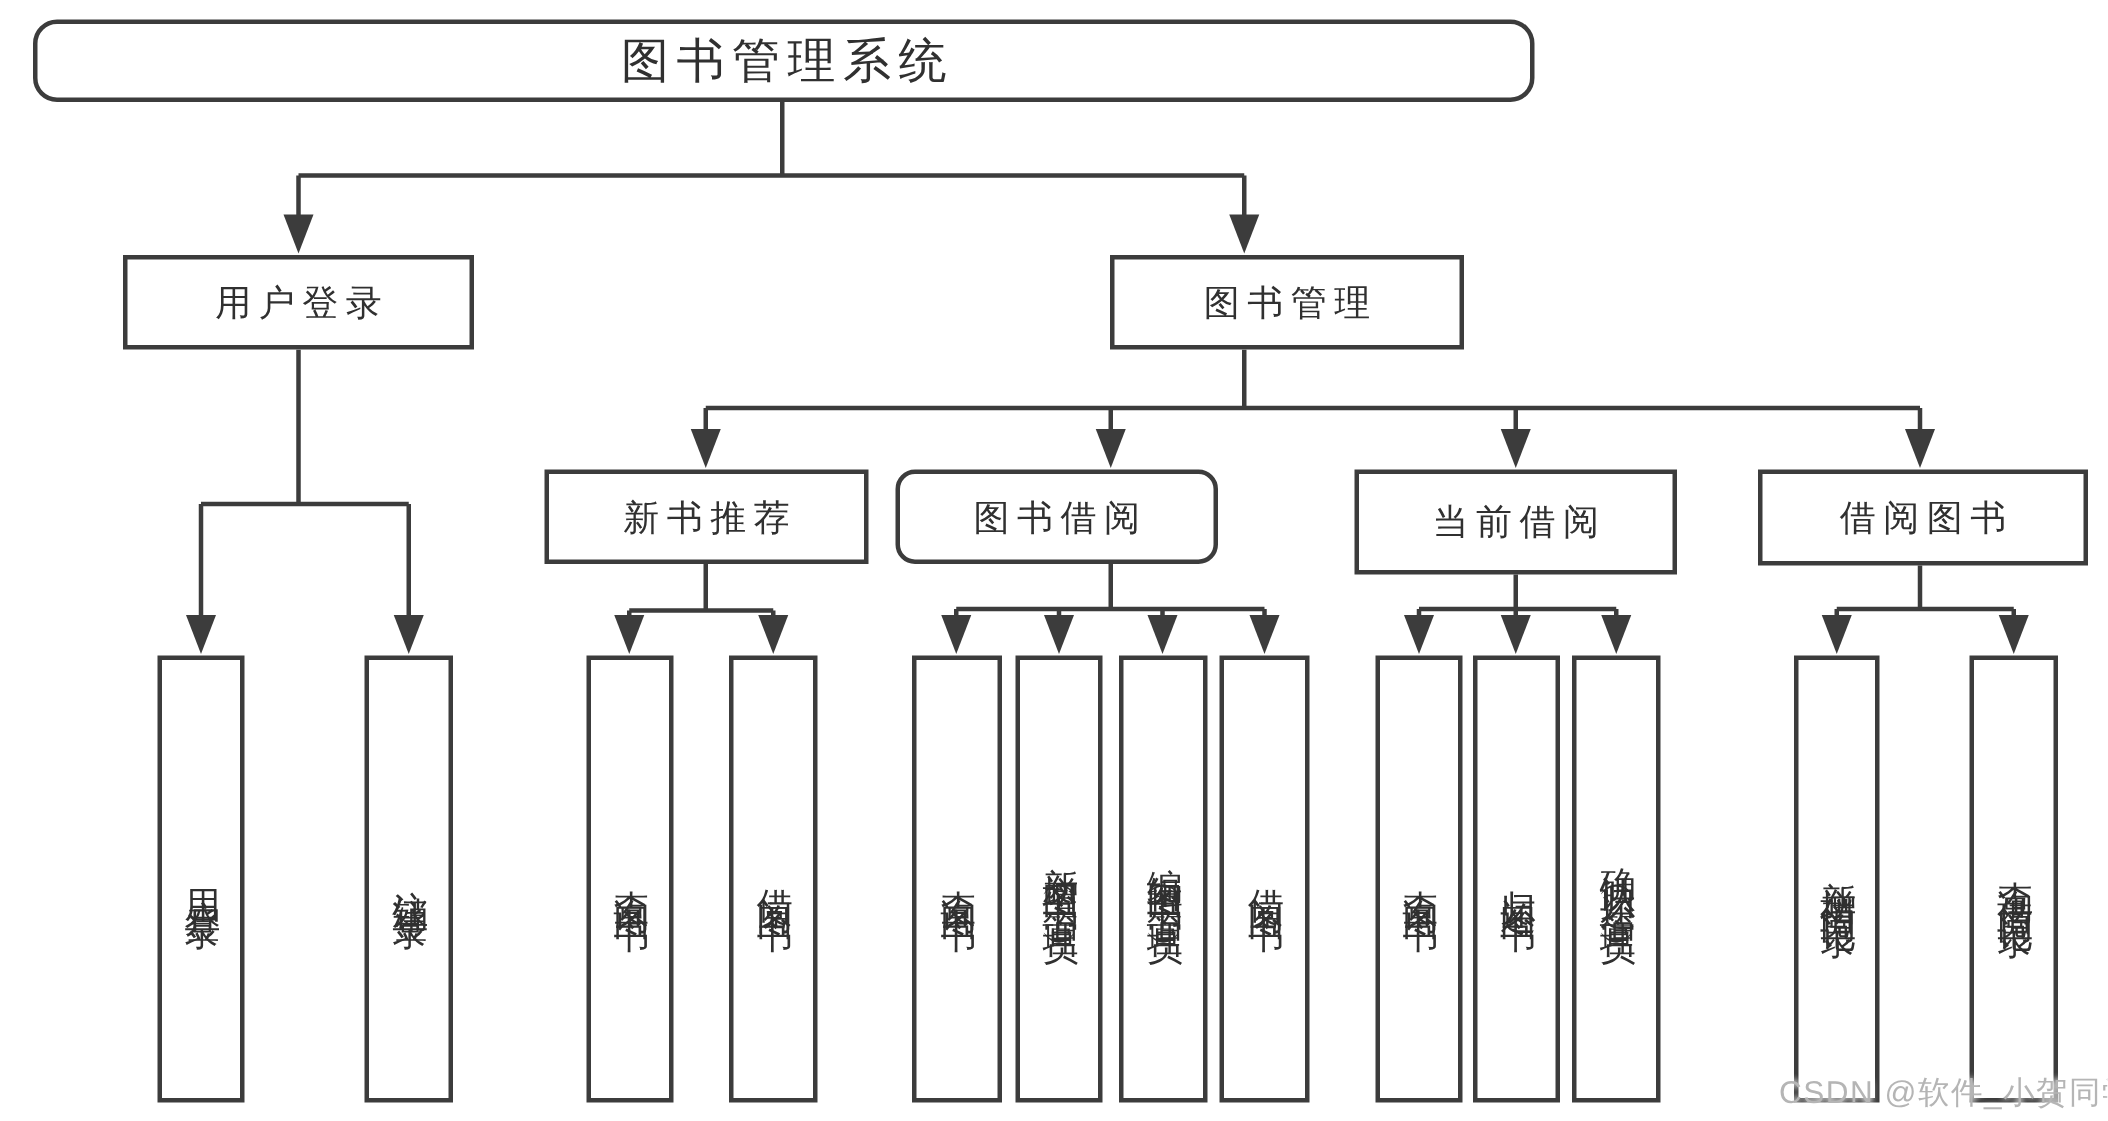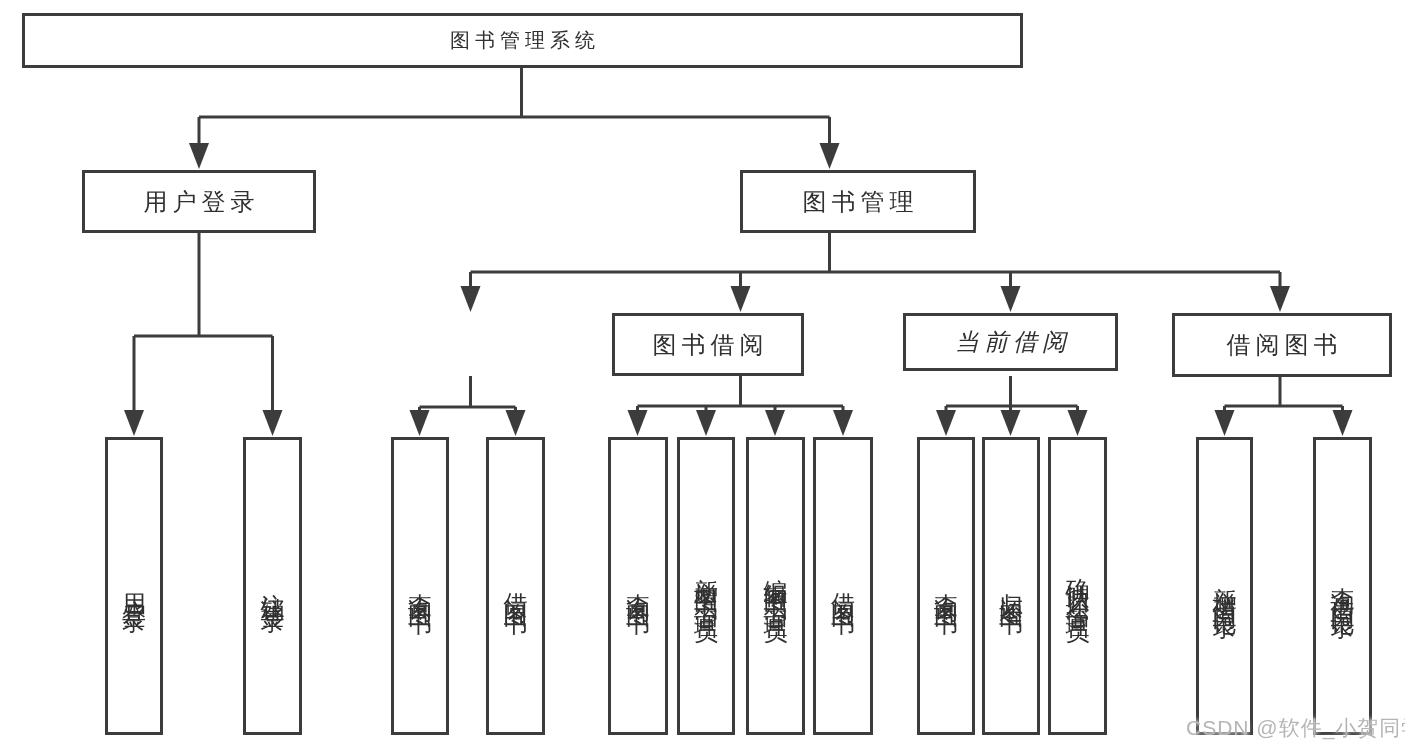--- a/index.html
+++ b/index.html
@@ -9,21 +9,21 @@
     font-family:"Liberation Sans","DejaVu Sans",sans-serif;
   }
   #wires{position:absolute;left:0;top:0;width:1405px;height:747px;}
   .node{
     position:absolute;box-sizing:border-box;background:#ffffff;
     border:3px solid #3c3c3c;color:#303030;
     display:flex;align-items:center;justify-content:center;
     z-index:2;
   }
   .hnode{font-size:24px;letter-spacing:5px;text-indent:5px;white-space:nowrap;}
-  .root{font-size:20px;}
+  .root{font-size:32px;border-radius:16px;}
   .leaf span{
     writing-mode:vertical-lr;text-orientation:mixed;
     font-size:24px;letter-spacing:6px;line-height:1;
     white-space:nowrap;color:#303030;
   }
   .watermark{
     position:absolute;left:1186px;top:714px;z-index:6;
     font-size:21px;letter-spacing:1px;color:#b5b5b5;
     text-shadow:0 0 5px #ffffff,0 0 5px #ffffff;
     white-space:nowrap;
@@ -75,22 +75,23 @@
       <polygon points="1224.5,436 1214.5,410 1234.5,410"></polygon>
       <polygon points="1342.5,436 1332.5,410 1352.5,410"></polygon>
     </g>
   </svg>
 
   <div class="node hnode root" style="left:22px;top:13px;width:1001px;height:55px;">图书管理系统</div>
 
   <div class="node hnode" style="left:82px;top:170px;width:234px;height:63px;">用户登录</div>
   <div class="node hnode" style="left:712px;top:170px;width:236px;height:63px;margin-left:28px;">图书管理</div>
 
-  <div class="node hnode" style="left:612px;top:313px;width:192px;height:63px;">图书借阅</div>
-  <div class="node hnode" style="left:903px;top:313px;width:215px;height:58px;font-style:italic;">当前借阅</div>
+  <div class="node hnode" style="left:363px;top:313px;width:216px;height:63px;">新书推荐</div>
+  <div class="node hnode" style="left:597px;top:313px;width:215px;height:63px;border-radius:13px;">图书借阅</div>
+  <div class="node hnode" style="left:903px;top:313px;width:215px;height:70px;">当前借阅</div>
   <div class="node hnode" style="left:1172px;top:313px;width:220px;height:64px;">借阅图书</div>
 
   <div class="node leaf" style="left:105px;top:437px;width:58px;height:298px;">
     <span>用户登录</span>
   </div>
   <div class="node leaf" style="left:243px;top:437px;width:59px;height:298px;">
     <span>注销登录</span>
   </div>
 
   <div class="node leaf" style="left:391px;top:437px;width:58px;height:298px;">

